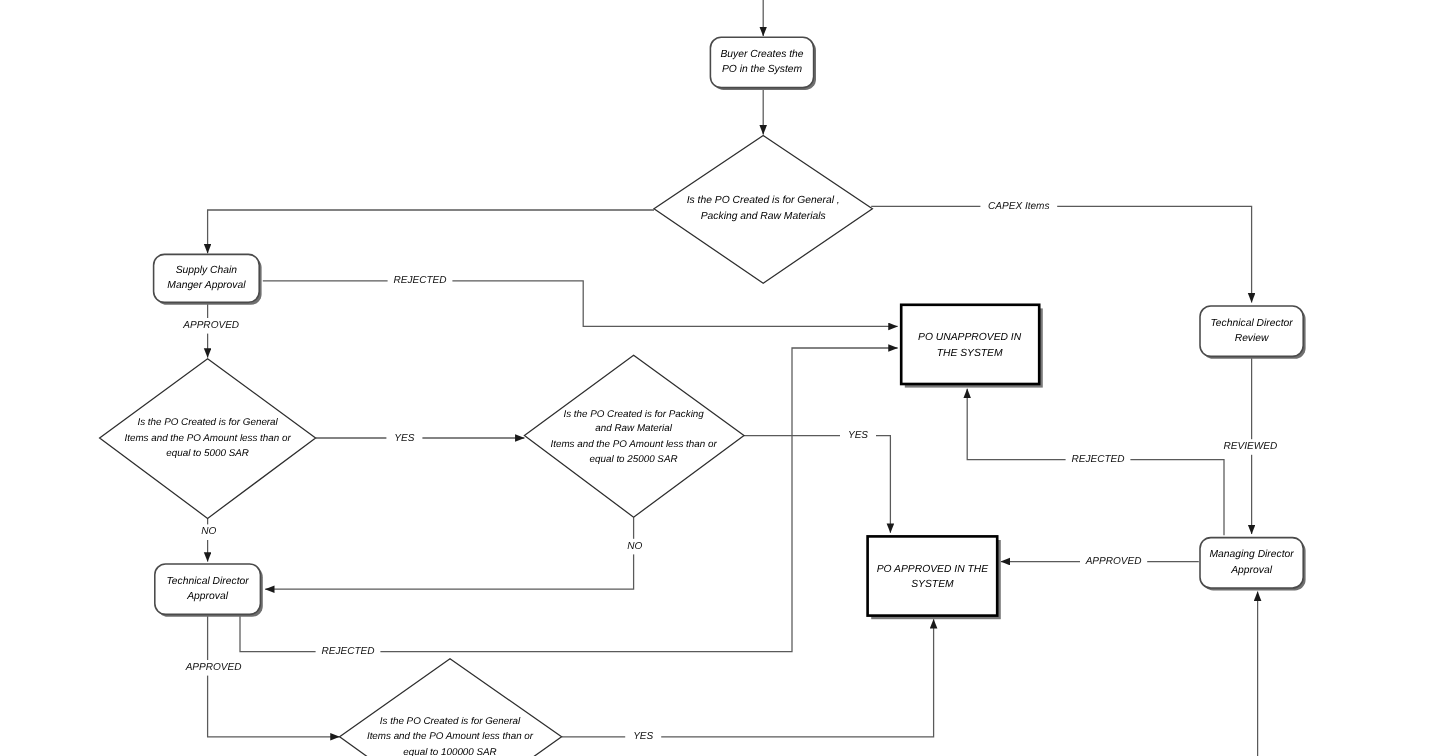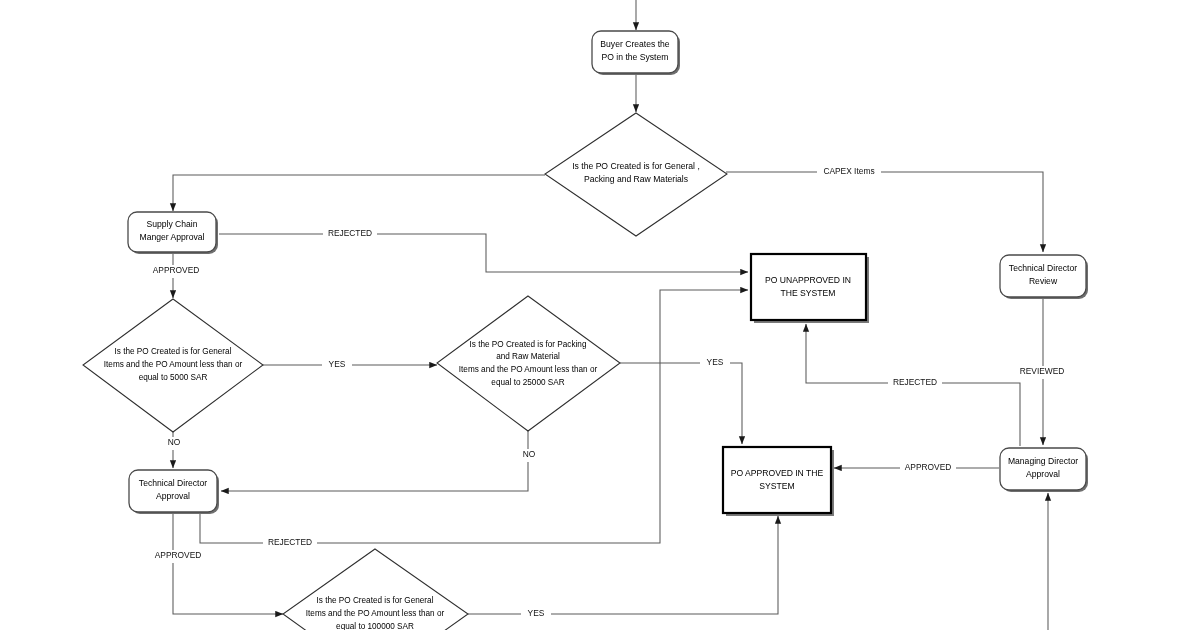--- a/index.html
+++ b/index.html
@@ -1,17 +1,17 @@
 <!DOCTYPE html>
 <html><head>
 <meta charset="utf-8">
 <style>
   html,body{margin:0;padding:0;background:#ffffff;}
   body{width:1200px;height:630px;overflow:hidden;font-family:"Liberation Sans",sans-serif;}
-  #canvas{position:relative;width:1200px;height:630px;background:#fff;}
+  #canvas{position:relative;width:1200px;height:630px;background:#fff;font-style:italic;}
   svg{display:block;}
   .node-text{font-family:"Liberation Sans",sans-serif;font-size:8.6px;fill:#000;text-anchor:middle;dominant-baseline:middle;}
   .node-text.small{font-size:8.2px;}
   .edge-label{font-family:"Liberation Sans",sans-serif;font-size:8.4px;fill:#111;text-anchor:middle;dominant-baseline:middle;}
   .lbl-bg{fill:#ffffff;}
   .ln{stroke:#5a5a5a;stroke-width:1.05;fill:none;}
   .shape-round{fill:#ffffff;stroke:#4a4a4a;stroke-width:1.3;}
   .shape-round-sh{fill:#6f6f6f;stroke:none;}
   .shape-diamond{fill:#ffffff;stroke:#2e2e2e;stroke-width:1.05;}
   .shape-rect{fill:#ffffff;stroke:#000000;stroke-width:2.2;}

